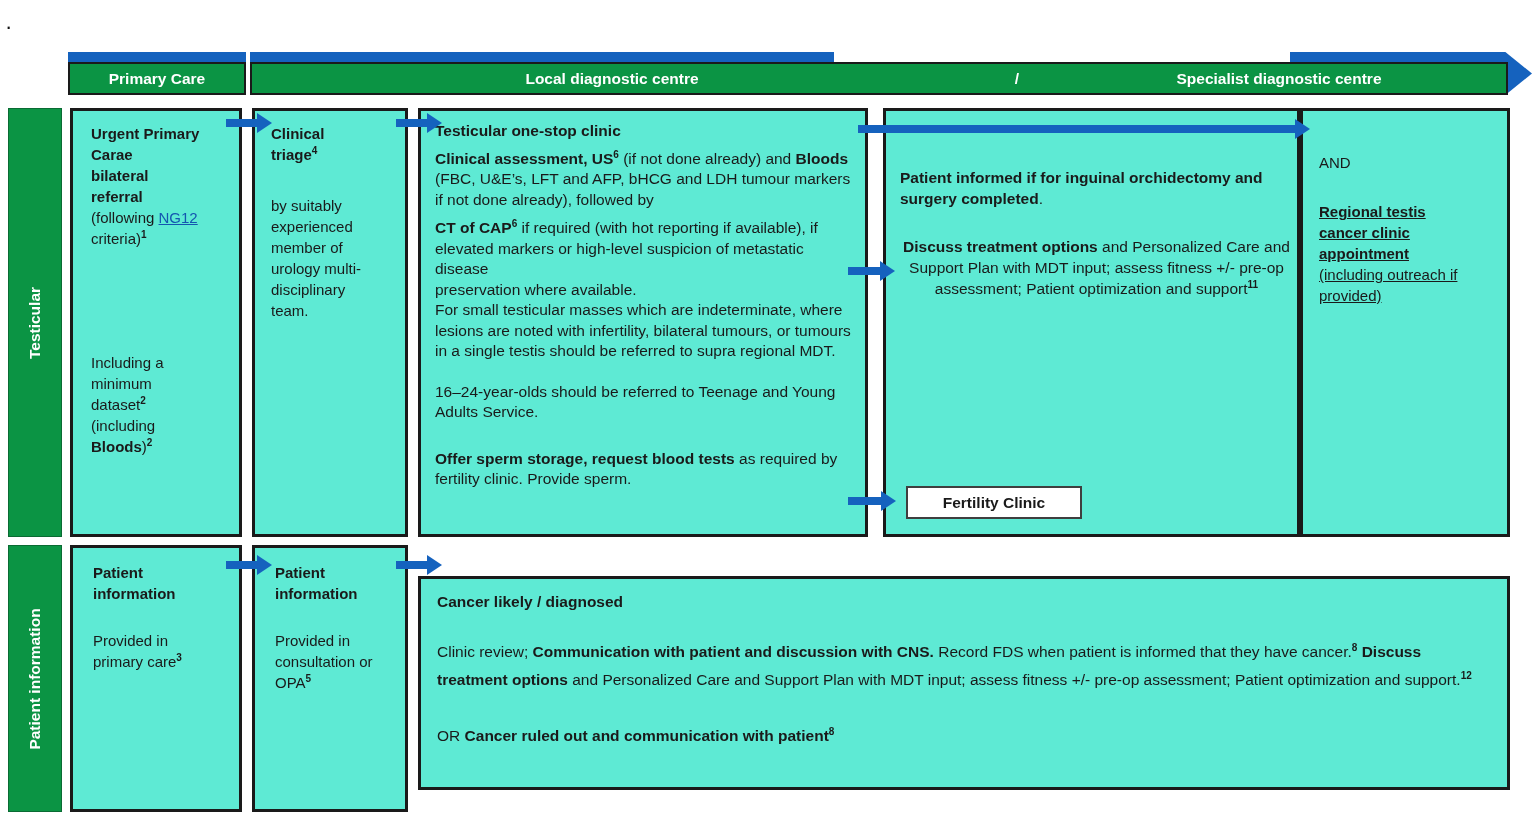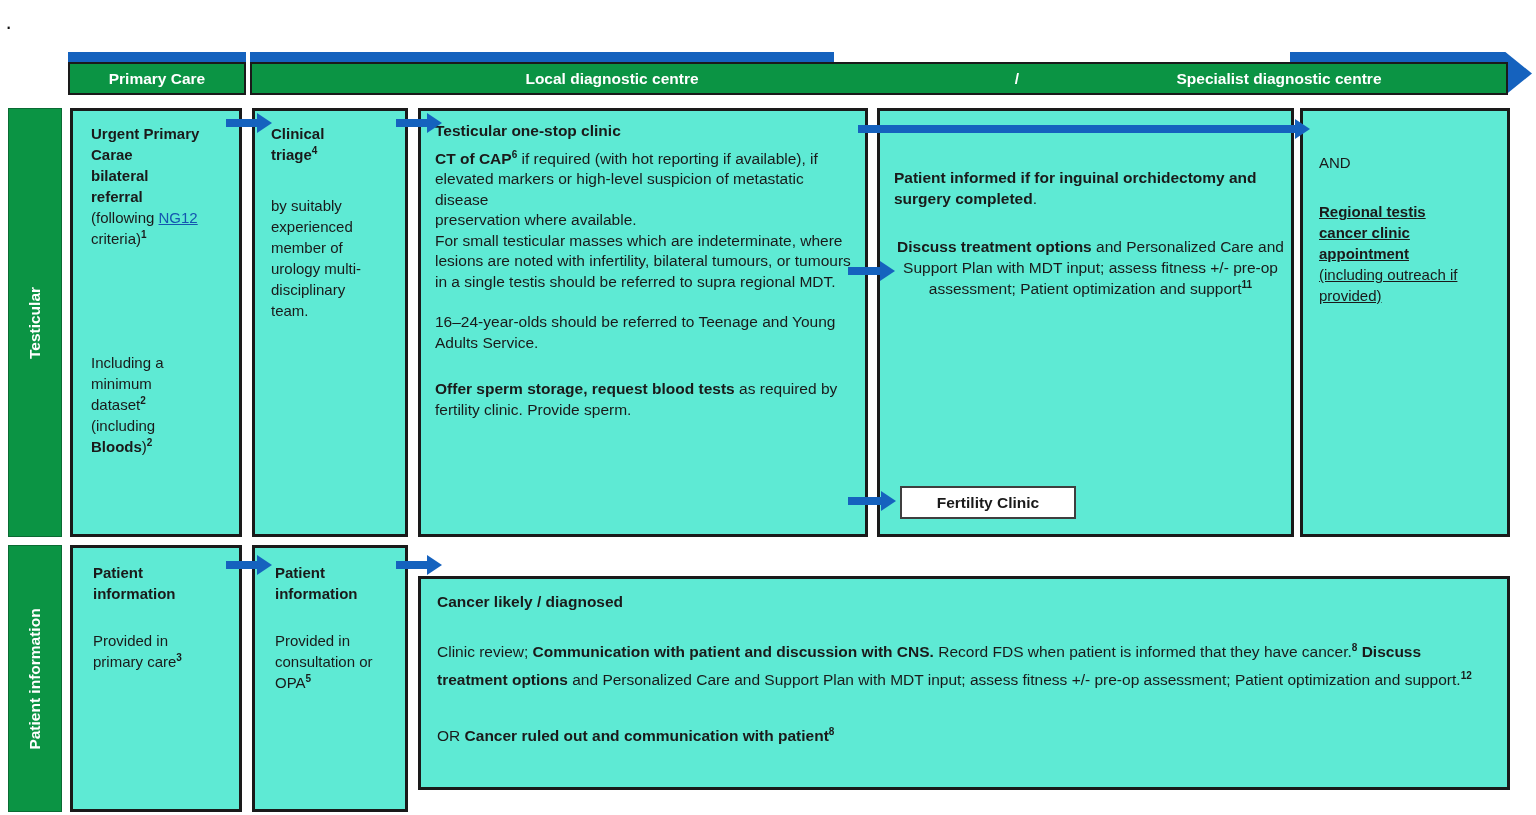--- a/index.html
+++ b/index.html
@@ -53,21 +53,21 @@
   
   .box-referral{padding:12px 8px 0 18px;}
   .box-referral .para2{margin-top:103px;}
   .box-triage{padding:12px 8px 0 16px;}
   .box-triage .body{margin-top:30px;}
   .box-onestop{padding:10px 12px 0 14px;font-size:15.5px;line-height:20.5px;}
   .box-onestop .title{margin-bottom:7px;}
   .box-onestop .p1{margin-bottom:8px;}
   .box-onestop .p2{margin-bottom:20px;}
   .box-onestop .p3{margin-bottom:26px;}
-  .box-informed{padding:56px 4px 0 14px;font-size:15.5px;line-height:21px;}
+  .box-informed{padding:56px 4px 0 14px;font-size:15.5px;line-height:21px;margin-left:6px;}
   .box-informed .p2{margin-top:27px;text-align:center;}
   .fertility{
     position:absolute;left:20px;top:375px;width:176px;height:33px;
     background:#fff;border:2px solid #3f3f3f;box-sizing:border-box;
     display:flex;align-items:center;justify-content:center;
     font-weight:700;font-size:15.5px;
   }
   .box-metastatic{padding:13px 10px 0 16px;}
   .box-metastatic .p2{margin-top:28px;}
   .box-metastatic .p3{margin-top:28px;text-decoration:underline;}
@@ -115,20 +115,21 @@
     <div class="para para2"><span>Including a</span><br><span>minimum</span><br><span>dataset</span><sup class="b">2</sup><br><span>(including</span><br><span class="b">Bloods</span><span>)</span><sup class="b">2</sup></div>
   </div>
 
   <div class="box box-triage" style="left:252px;top:108px;width:156px;height:429px;">
     <div class="para title"><span class="b">Clinical</span><br><span class="b">triage</span><sup class="b">4</sup></div>
     <div class="para body"><span>by suitably</span><br><span>experienced</span><br><span>member of</span><br><span>urology multi-</span><br><span>disciplinary</span><br><span>team.</span></div>
   </div>
 
   <div class="box box-onestop" style="left:418px;top:108px;width:450px;height:429px;">
     <div class="para title"><span class="b">Testicular one-stop clinic</span></div>
+    <div class="para p1"><span class="b">Clinical assessment, US</span><sup class="b">6</sup><span> (if not done already) and </span><span class="b">Bloods</span><span> (FBC, U&amp;E’s, LFT and AFP, bHCG and LDH tumour markers if not done already), followed by</span></div>
     <div class="para p2"><span class="b">CT of CAP</span><sup class="b">6</sup><span> if required (with hot reporting if available), if elevated markers or high-level suspicion of metastatic disease</span><br><span>preservation where available.</span><br><span>For small testicular masses which are indeterminate, where lesions are noted with infertility, bilateral tumours, or tumours in a single testis should be referred to supra regional MDT.</span></div>
     <div class="para p3"><span>16–24-year-olds should be referred to Teenage and Young Adults Service.</span></div>
     <div class="para p4"><span class="b">Offer sperm storage, request blood tests</span><span> as required by fertility clinic. Provide sperm.</span></div>
   </div>
 
   <div class="box box-informed" style="left:877px;top:108px;width:417px;height:429px;">
     <div class="para p1"><span class="b">Patient informed if for inguinal orchidectomy and surgery completed</span><span>.</span></div>
     <div class="para p2"><span class="b">Discuss treatment options</span><span> and Personalized Care and Support Plan with MDT input; assess fitness +/- pre-op assessment; Patient optimization and support</span><sup class="b">11</sup></div>
     <div class="fertility">Fertility Clinic</div>
   </div>

